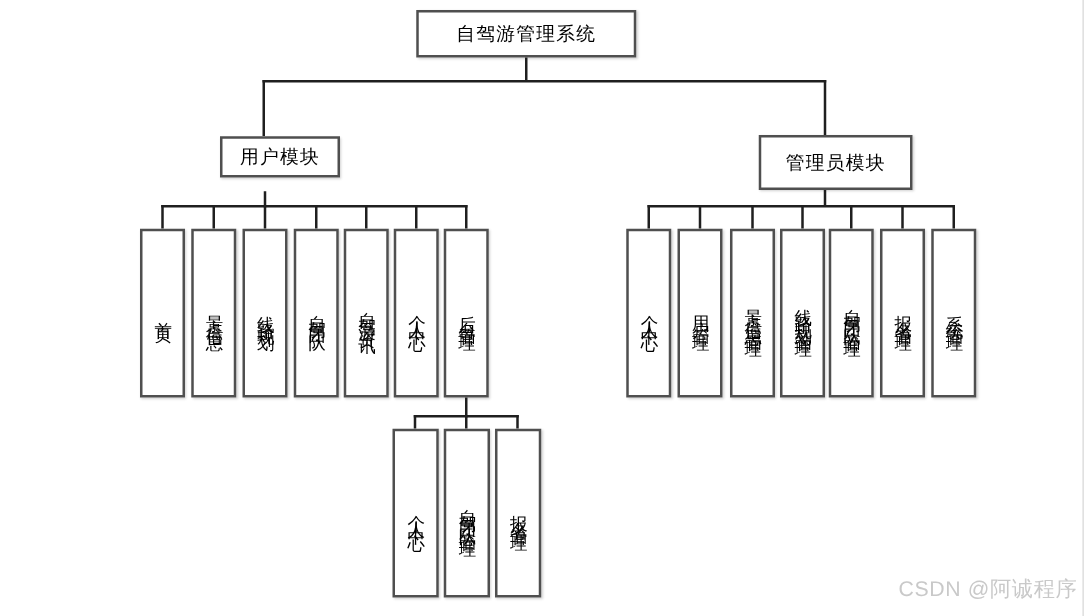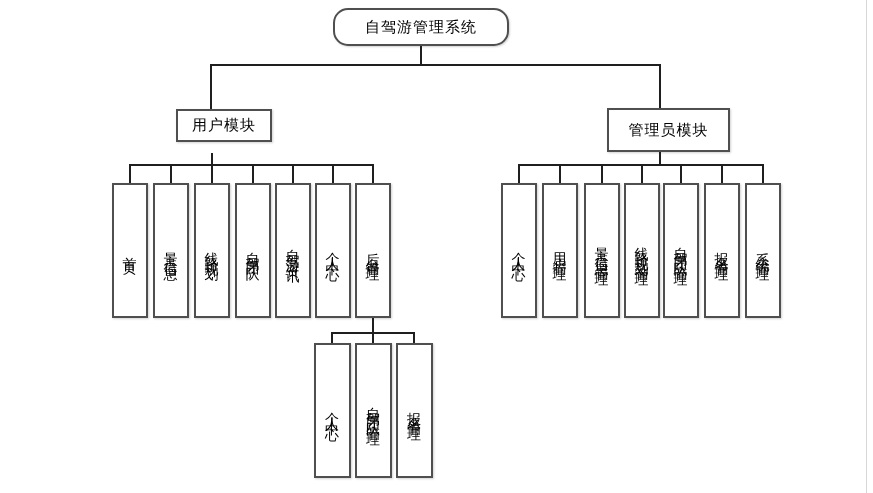--- a/index.html
+++ b/index.html
@@ -24,21 +24,21 @@
   .node.h{font-size:15px;letter-spacing:1px;}
   .node.v{font-size:14px;}
   .node.v span{
     writing-mode:vertical-rl;
     text-orientation:upright;
     letter-spacing:5px;
     line-height:1;
   }
   .vline,.hline{position:absolute;background:#1f1f1f;}
   
-  .n-root{left:333px;top:8px;width:176px;height:38px;font-size:16px;border-radius:15px;}
+  .n-root{left:333px;top:8px;width:176px;height:38px;font-size:16px;}
   
   .l-root-drop{left:420px;top:46px;width:2px;height:19px;}
   .l-l1-h{left:210px;top:64px;width:451px;height:2px;}
   .l-l1-user{left:210px;top:64px;width:2px;height:45px;}
   .l-l1-admin{left:659px;top:64px;width:2px;height:44px;}
   
   .n-user{left:176px;top:109px;width:96px;height:33px;}
   .n-admin{left:607px;top:108px;width:123px;height:44px;}
   
   .l-user-drop{left:211px;top:153px;width:2px;height:13px;}
@@ -171,14 +171,15 @@
   </div>
   <div class="node v bleaf b1">
     <span>自驾团队管理</span>
   </div>
   <div class="node v bleaf b2">
     <span>报名管理</span>
   </div>
 
   <div class="edge-line"></div>
 
+  <div class="watermark">CSDN @阿诚程序</div>
 
 </div>
 
 </body></html>

